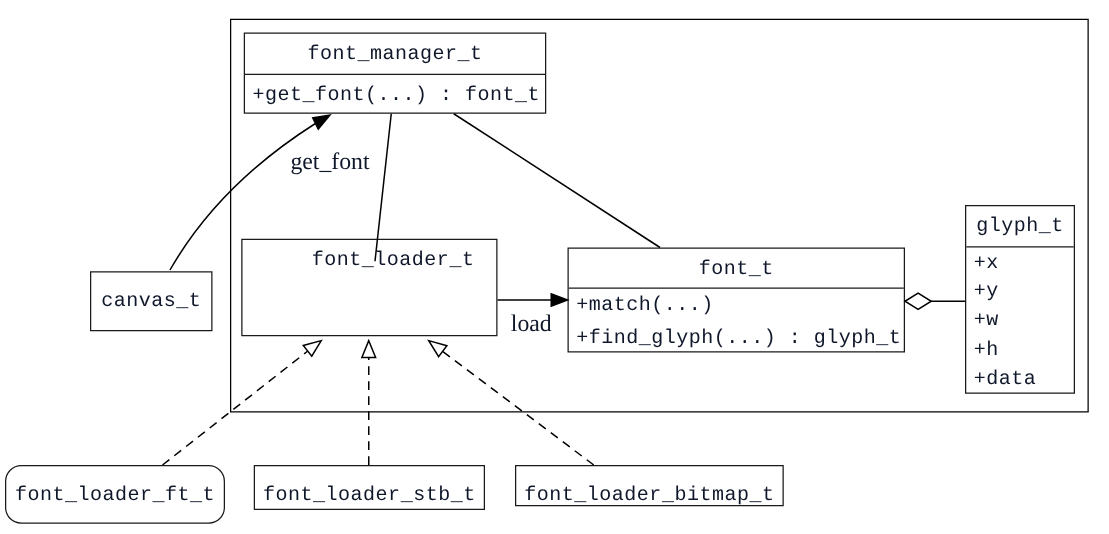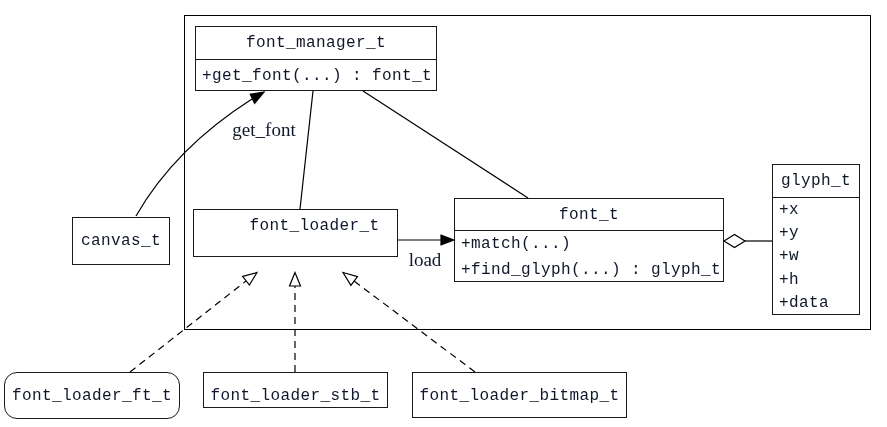--- a/index.html
+++ b/index.html
@@ -76,21 +76,21 @@
     <div class="uml-title" style="height:32px;">font_manager_t</div>
     <div class="uml-members">
       <div class="uml-member" style="height:31px;">+get_font(...) : font_t</div>
     </div>
   </div>
 
   <div class="uml-class" style="left:72px; top:217px; width:98px; height:48px;">
     <div class="uml-title" style="height:46px;">canvas_t</div>
   </div>
 
-  <div class="uml-class" style="left:193px; top:209px; width:205px; height:48px;padding-left:38px;">
+  <div class="uml-class" style="left:193px; top:191px; width:205px; height:78px;padding-left:38px;">
     <div class="uml-title" style="height:32px;">font_loader_t</div>
   </div>
 
   <div class="uml-class" style="left:454px; top:198px; width:270px; height:84px;">
     <div class="uml-title" style="height:31px;">font_t</div>
     <div class="uml-members">
       <div class="uml-member" style="height:26px;">+match(...)</div>
       <div class="uml-member" style="height:26px;">+find_glyph(...) : glyph_t</div>
     </div>
   </div>
@@ -107,21 +107,21 @@
   </div>
 
   <div class="uml-class" style="left:4px; top:372px; width:176px; height:47px;border-radius:13px;">
     <div class="uml-title" style="height:45px;">font_loader_ft_t</div>
   </div>
 
   <div class="uml-class" style="left:203px; top:372px; width:185px; height:36px;">
     <div class="uml-title" style="height:45px;">font_loader_stb_t</div>
   </div>
 
-  <div class="uml-class" style="left:412px; top:372px; width:215px; height:46px;">
+  <div class="uml-class" style="left:412px; top:372px; width:215px; height:33px;">
     <div class="uml-title" style="height:45px;">font_loader_bitmap_t</div>
   </div>
 
   <svg class="edges-layer" width="887" height="427" viewBox="0 0 887 427" fill="none" stroke="#000000" stroke-width="1.2">
 
     <g>
       <path d="M136,216 Q175,148 252,99"></path>
       <polygon points="264,92 254.6,103.3 250.2,94.3" fill="#000000" stroke="#000000"></polygon>
     </g>
 

